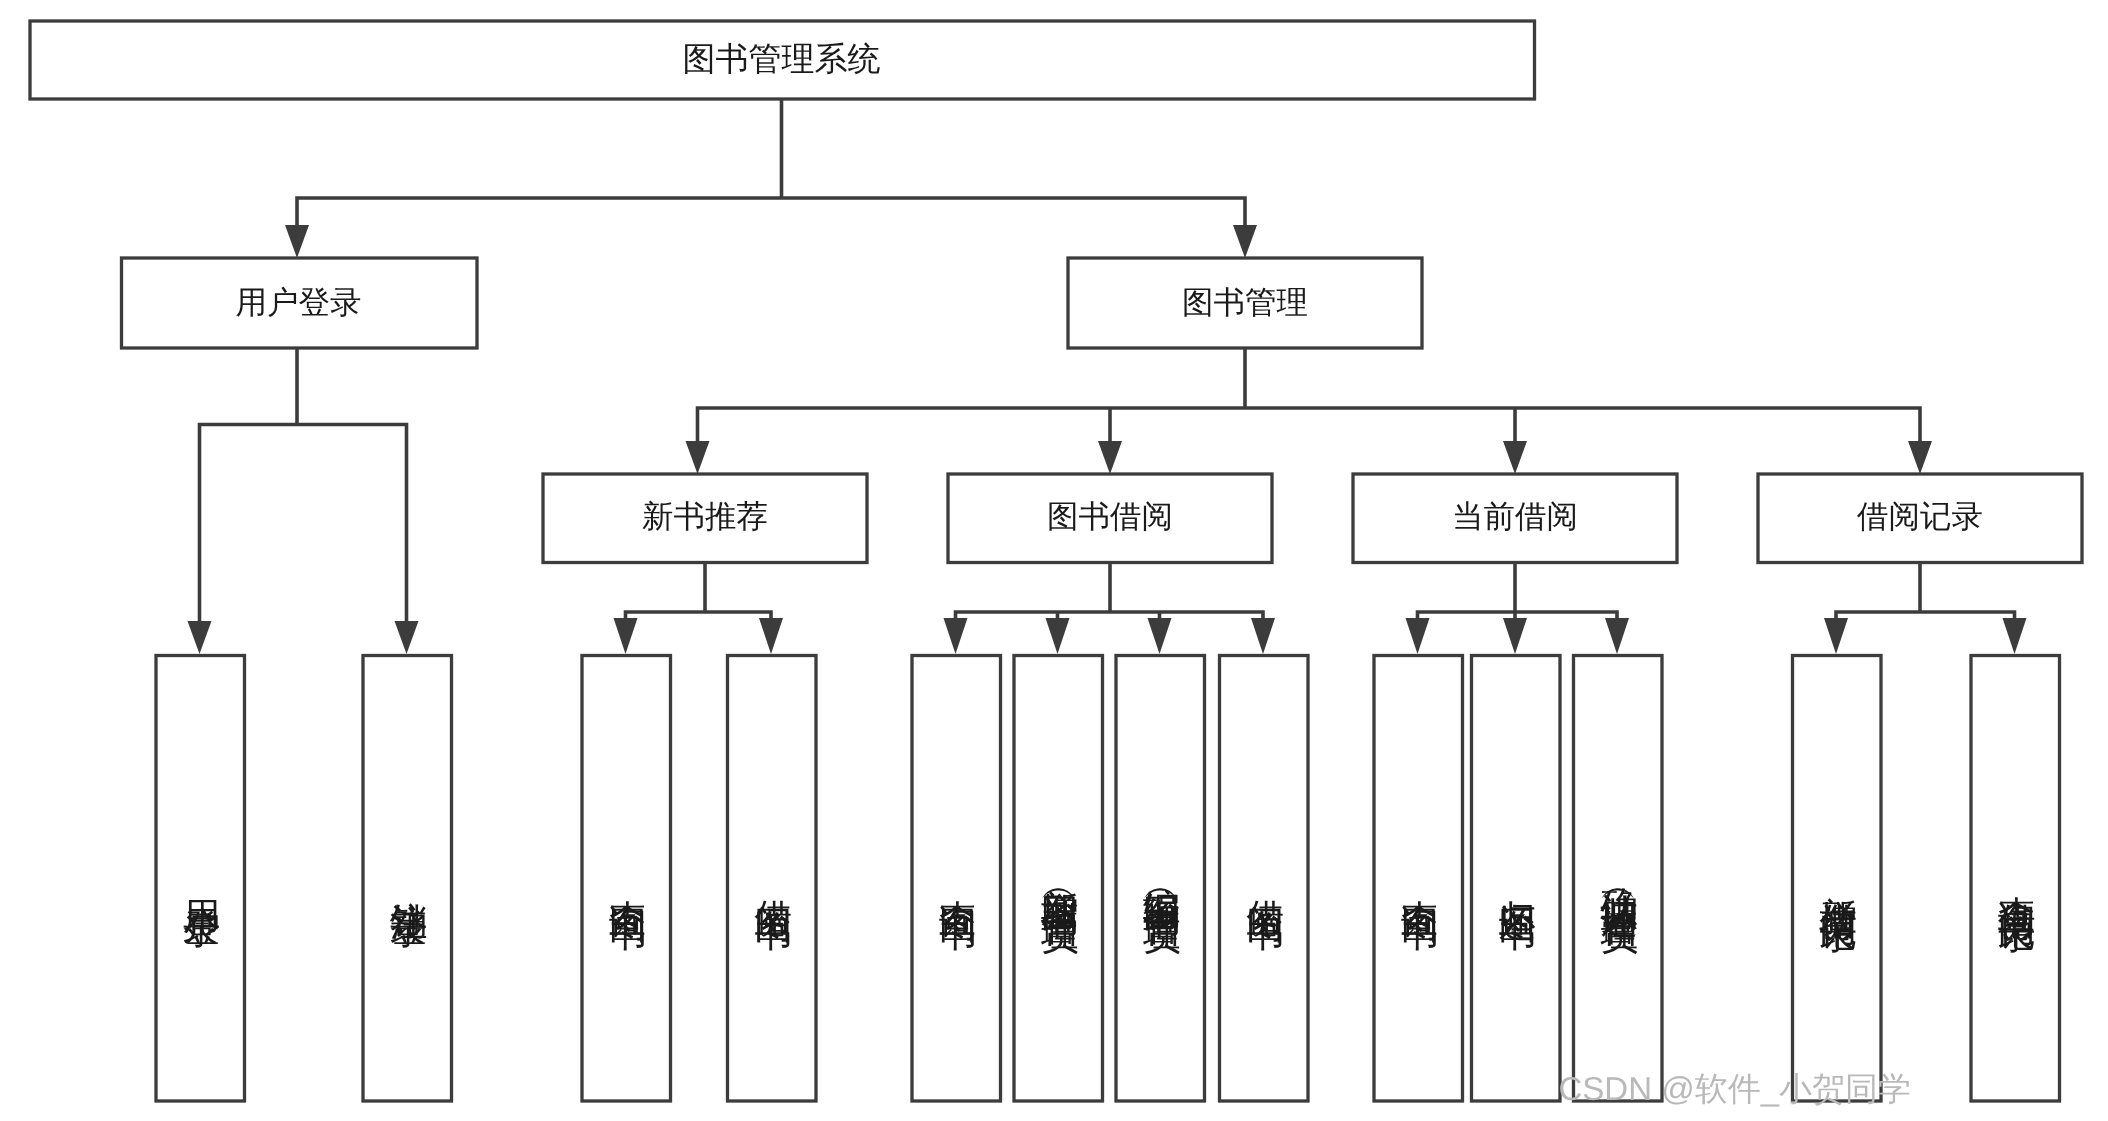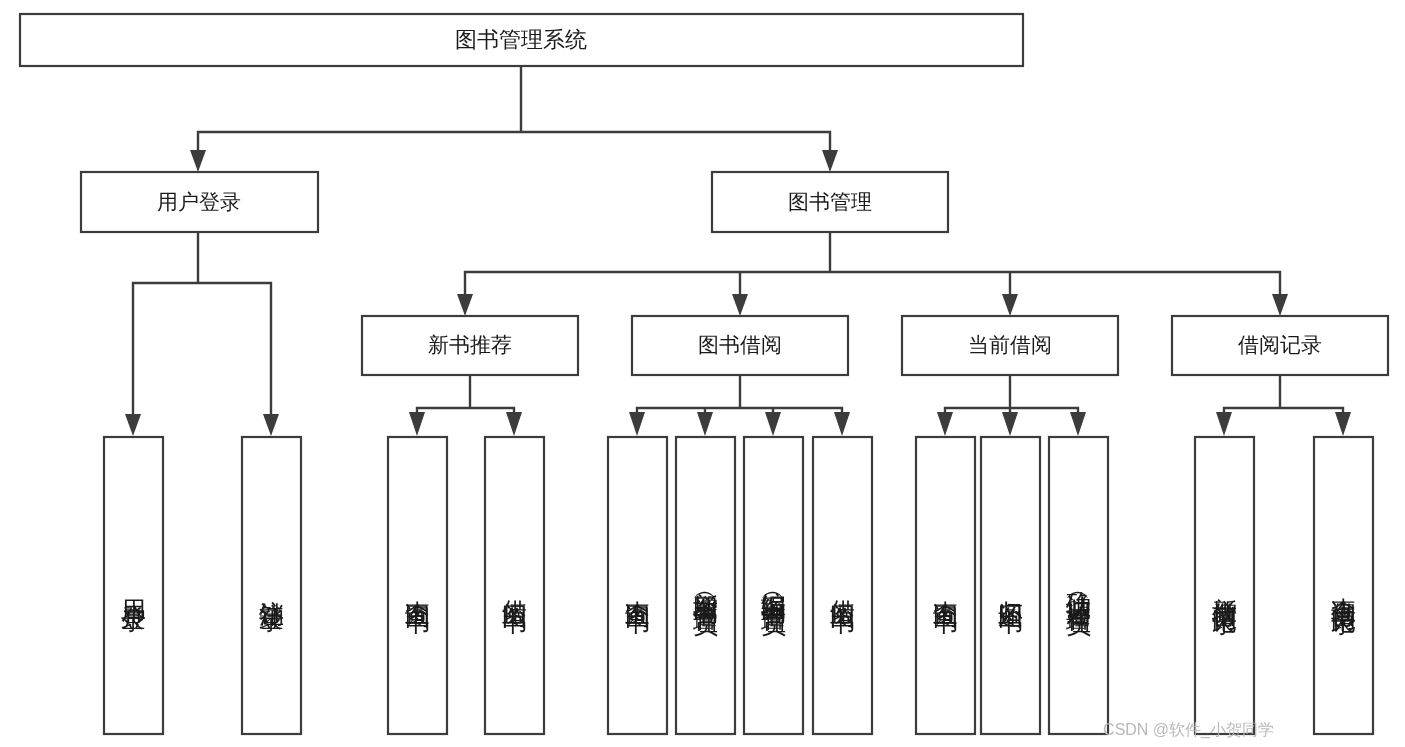--- a/index.html
+++ b/index.html
@@ -68,21 +68,21 @@
     white-space: nowrap;
     text-align: center;
     pointer-events: none;
     user-select: none;
   }
   .watermark {
     position: absolute;
     right: 10px;
     bottom: 6px;
     font-family: "Liberation Sans", "DejaVu Sans", sans-serif;
-    font-size: 16px;
+    font-size: 22px;
     color: #b9b9b9;
     white-space: nowrap;
     user-select: none;
   }
 </style>
 </head>
 <body>
 
 <div id="diagram-root">
 

